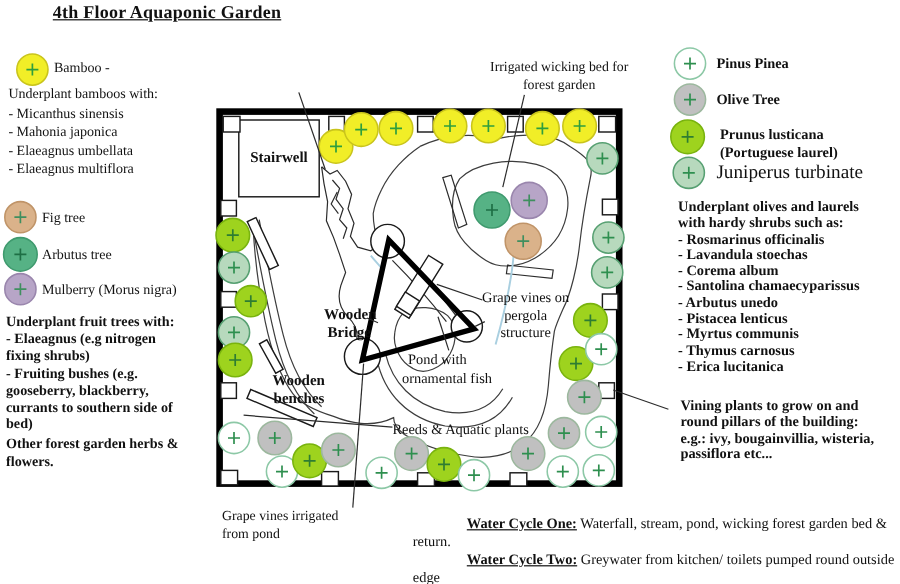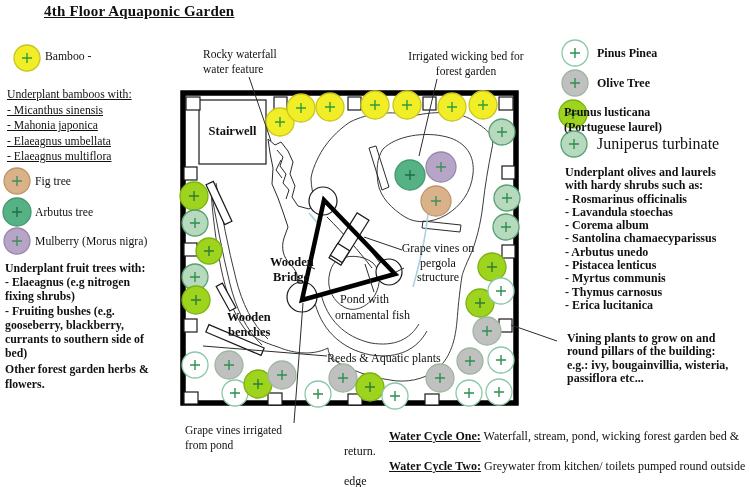--- a/index.html
+++ b/index.html
@@ -304,21 +304,21 @@
     <text class="map-label" x="340" y="303">Pond with</text>
     <text class="map-label" x="335" y="319">ornamental fish</text>
     <text class="map-label" x="327" y="362">Reeds &amp; Aquatic plants</text>
   </svg>
 
   <div class="abs title" style="left:8px;top:3px;">4th Floor Aquaponic Garden</div>
 
   <div class="abs t" style="left:45px;top:49px;">
     <div>Bamboo -</div>
   </div>
-  <div class="abs t" style="left:7px;top:87px;text-decoration:underline;">
+  <div class="abs t" style="left:7px;top:71px;">
     <div>Underplant bamboos with:</div>
     <div>- Micanthus sinensis</div>
     <div>- Mahonia japonica</div>
     <div>- Elaeagnus umbellata</div>
     <div>- Elaeagnus multiflora</div>
   </div>
   <div class="abs t" style="left:35px;top:174px;">Fig tree</div>
   <div class="abs t" style="left:35px;top:205px;">Arbutus tree</div>
   <div class="abs t" style="left:35px;top:234px;">Mulberry (Morus nigra)</div>
   <div class="abs fruit-block" style="left:5px;top:261px;">
@@ -326,32 +326,28 @@
     <div>- Elaeagnus (e.g nitrogen</div>
     <div>fixing shrubs)</div>
     <div>- Fruiting bushes (e.g.</div>
     <div>gooseberry, blackberry,</div>
     <div>currants to southern side of</div>
     <div>bed)</div>
     <div style="margin-top:2px;">Other forest garden herbs &amp;</div>
     <div>flowers.</div>
   </div>
 
-  <div class="abs t-sm" style="left:203px;top:47px;">
-    <div>Rocky waterfall</div>
-    <div>water feature</div>
-  </div>
   <div class="abs t-sm center" style="left:400px;top:49px;width:132px;">
     <div>Irrigated wicking bed for</div>
     <div>forest garden</div>
   </div>
 
   <div class="abs rlegend" style="left:597px;top:46px;">Pinus Pinea</div>
   <div class="abs rlegend" style="left:597px;top:76px;">Olive Tree</div>
-  <div class="abs rlegend" style="left:564px;top:105px;">
+  <div class="abs rlegend" style="left:600px;top:105px;">
     <div>Prunus lusticana</div>
     <div>(Portuguese laurel)</div>
   </div>
   <div class="abs rlegend rlegend-reg" style="left:597px;top:137px;">Juniperus turbinate</div>
   <div class="abs olives-block" style="left:565px;top:166px;">
     <div>Underplant olives and laurels</div>
     <div>with hardy shrubs such as:</div>
     <div>- Rosmarinus officinalis</div>
     <div>- Lavandula stoechas</div>
     <div>- Corema album</div>

